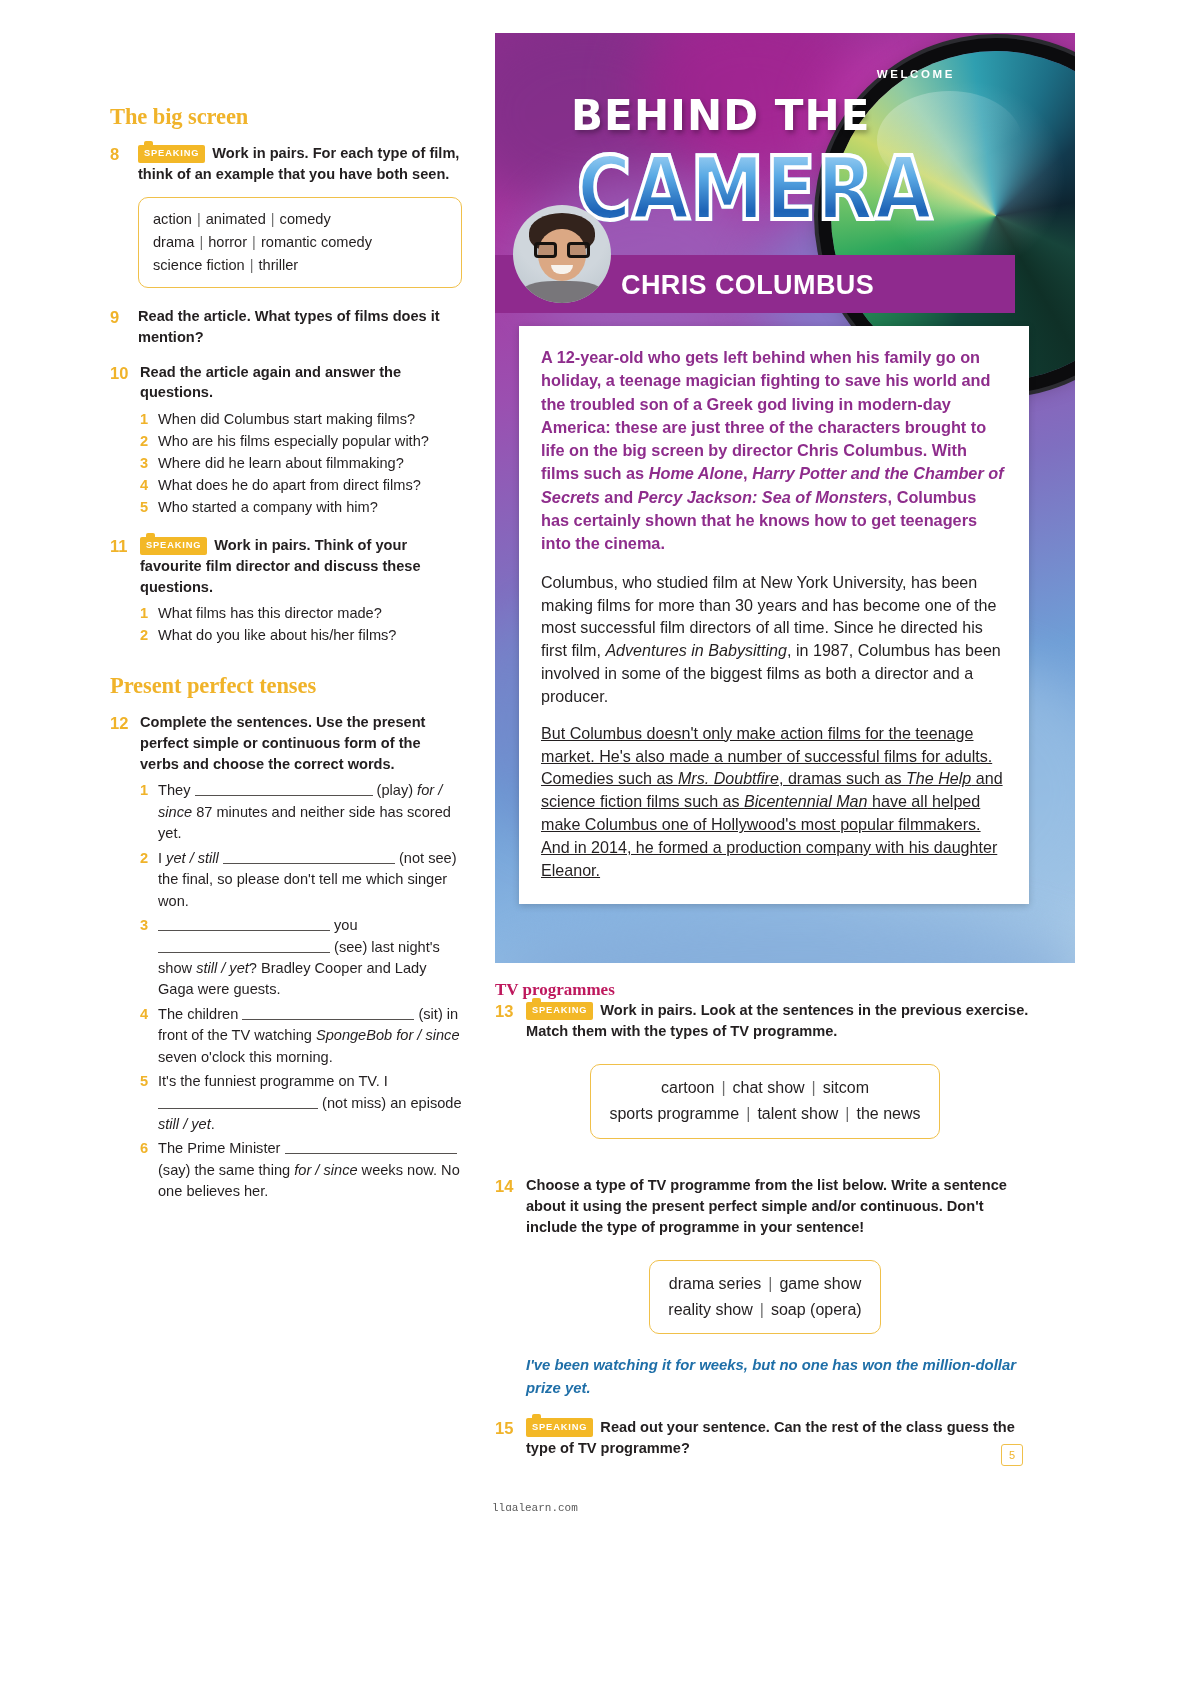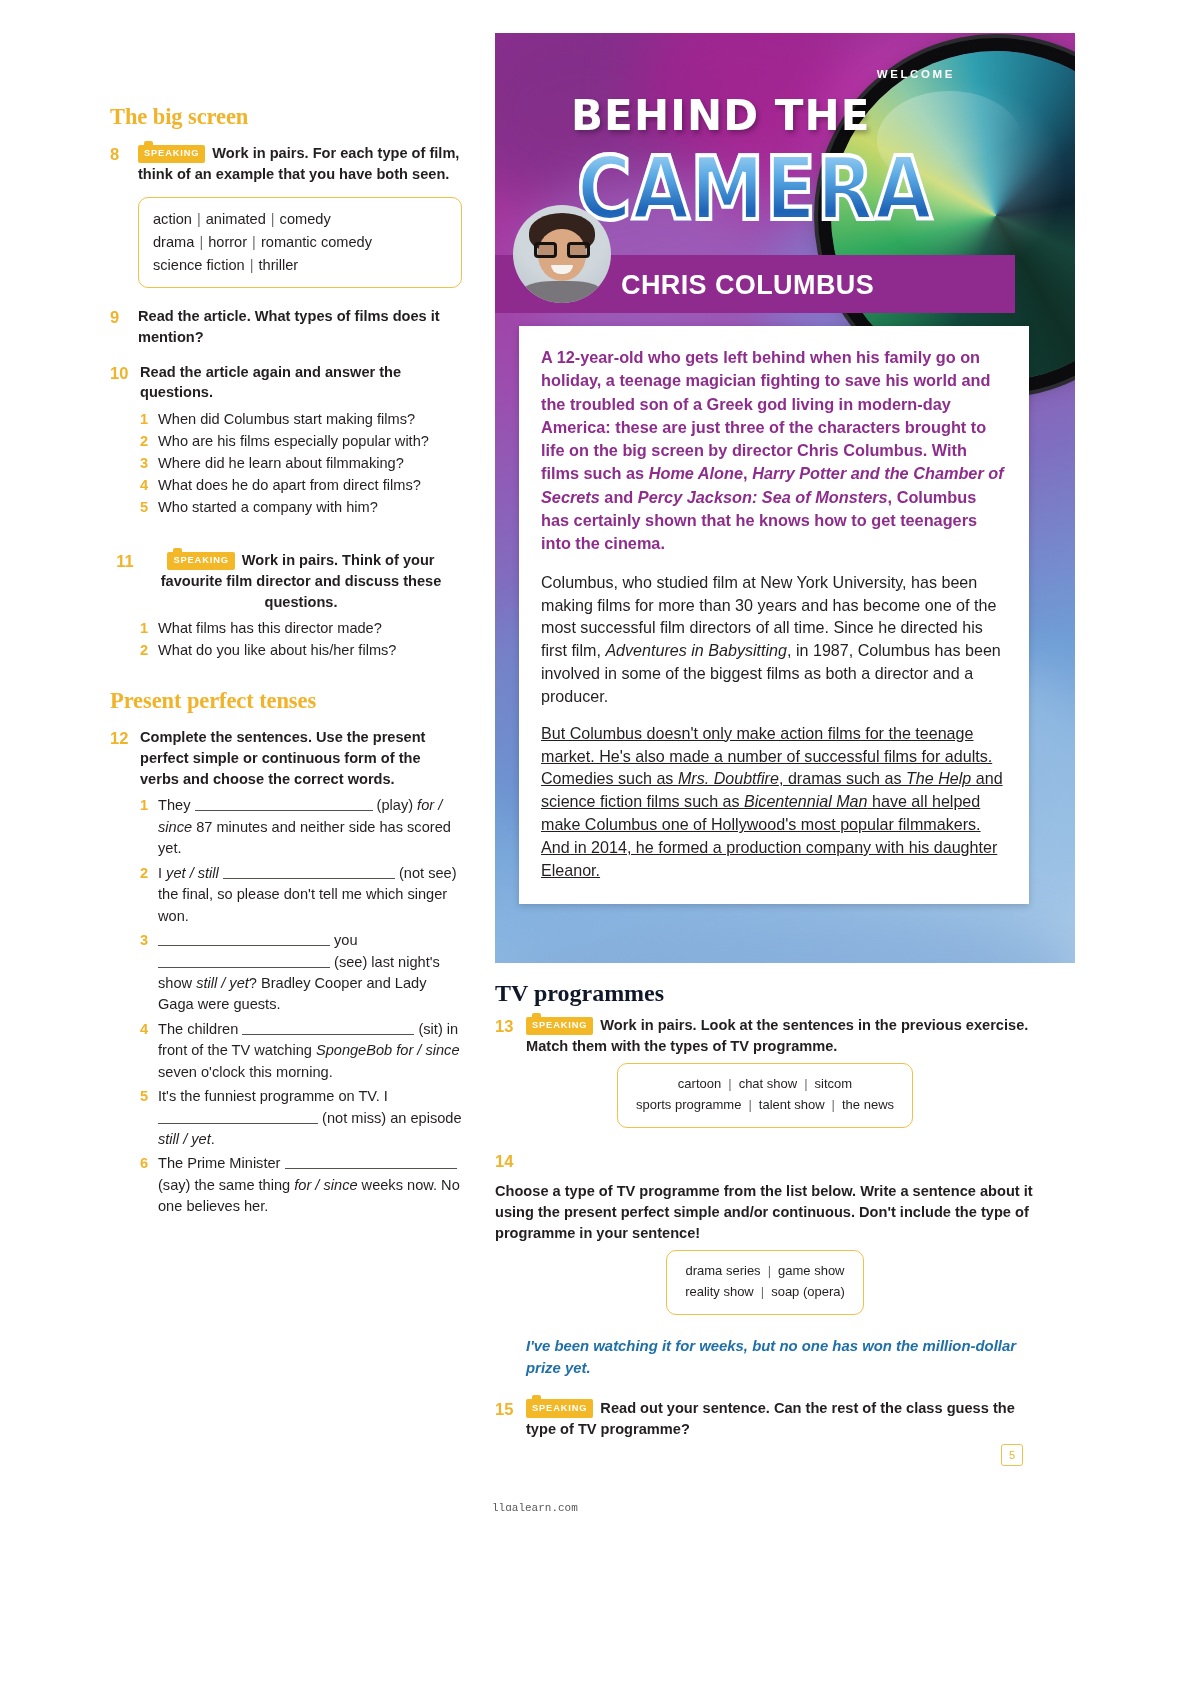--- a/index.html
+++ b/index.html
@@ -295,39 +295,39 @@
 
   
   .lower {
     position: absolute;
     left: 495px; top: 980px;
     width: 540px;
   }
   .sec2 {
     font-family: "Liberation Serif", serif;
     font-weight: bold;
-    font-size: 24px;
-    color: #0f172a;
-    margin-bottom: 8px;
+    font-size: 17px;
+    color: #be185d;
+    margin-bottom: 0;
   }
   .rex { display: flex; margin-bottom: 6px; }
   .rex-num {
     color: #f0b32a; font-weight: bold; font-size: 16.5px;
     width: 31px; flex: 0 0 31px; line-height: 1.35;
   }
   .rex-body { flex: 1; font-size: 14.6px; line-height: 1.45; font-weight: bold; color: #231f20; }
   .wordbox-c {
     border: 1.6px solid #f0c04a;
     border-radius: 10px;
     padding: 10px 18px 11px 18px;
-    font-size: 13px;
+    font-size: 16px;
     line-height: 1.6;
     color: #231f20;
     display: inline-block;
-    margin: 0 0 16px 0;
+    margin: 16px 0 16px 0;
   }
   .center-wrap { text-align: center; }
   .wordbox-c .sep { color: #6f6f6f; padding: 0 7px; }
   .example {
     color: #1f6fa8;
     font-style: italic;
     font-weight: bold;
     font-size: 14.9px;
     line-height: 1.5;
     margin: 4px 0 18px 31px;
@@ -407,21 +407,21 @@
       <div class="subitem">
           <span class="sn">4</span>
           <span class="st">What does he do apart from direct films?</span>
         </div>
       <div class="subitem">
           <span class="sn">5</span>
           <span class="st">Who started a company with him?</span>
         </div>
     </div>
 
-    <div class="ex" style="margin-bottom:6px; margin-top:32px;text-align:center;">
+    <div class="ex" style="margin-bottom:6px; margin-top:17px;">
       <div class="ex-num wide">11</div>
       <div class="ex-body bold">
         <span class="speak-badge">SPEAKING</span><span>Work in pairs. Think of your favourite film director and discuss these questions.</span>
       </div>
     </div>
     <div class="sublist" style="margin-left:30px;">
       <div class="subitem">
           <span class="sn">1</span>
           <span class="st">What films has this director made?</span>
         </div>
@@ -519,21 +519,21 @@
       <div class="wordbox-c">
         <div>
           <span>cartoon</span><span class="sep">|</span><span>chat show</span><span class="sep">|</span><span>sitcom</span>
         </div>
         <div>
           <span>sports programme</span><span class="sep">|</span><span>talent show</span><span class="sep">|</span><span>the news</span>
         </div>
       </div>
     </div>
 
-    <div class="rex" style="margin-top:6px;flex-direction:column;">
+    <div class="rex" style="margin-top:20px;">
       <div class="rex-num">14</div>
       <div class="rex-body">Choose a type of TV programme from the list below. Write a sentence about it using the present perfect simple and/or continuous. Don't include the type of programme in your sentence!</div>
     </div>
     <div class="center-wrap">
       <div class="wordbox-c">
         <div>
           <span>drama series</span><span class="sep">|</span><span>game show</span>
         </div>
         <div>
           <span>reality show</span><span class="sep">|</span><span>soap (opera)</span>

